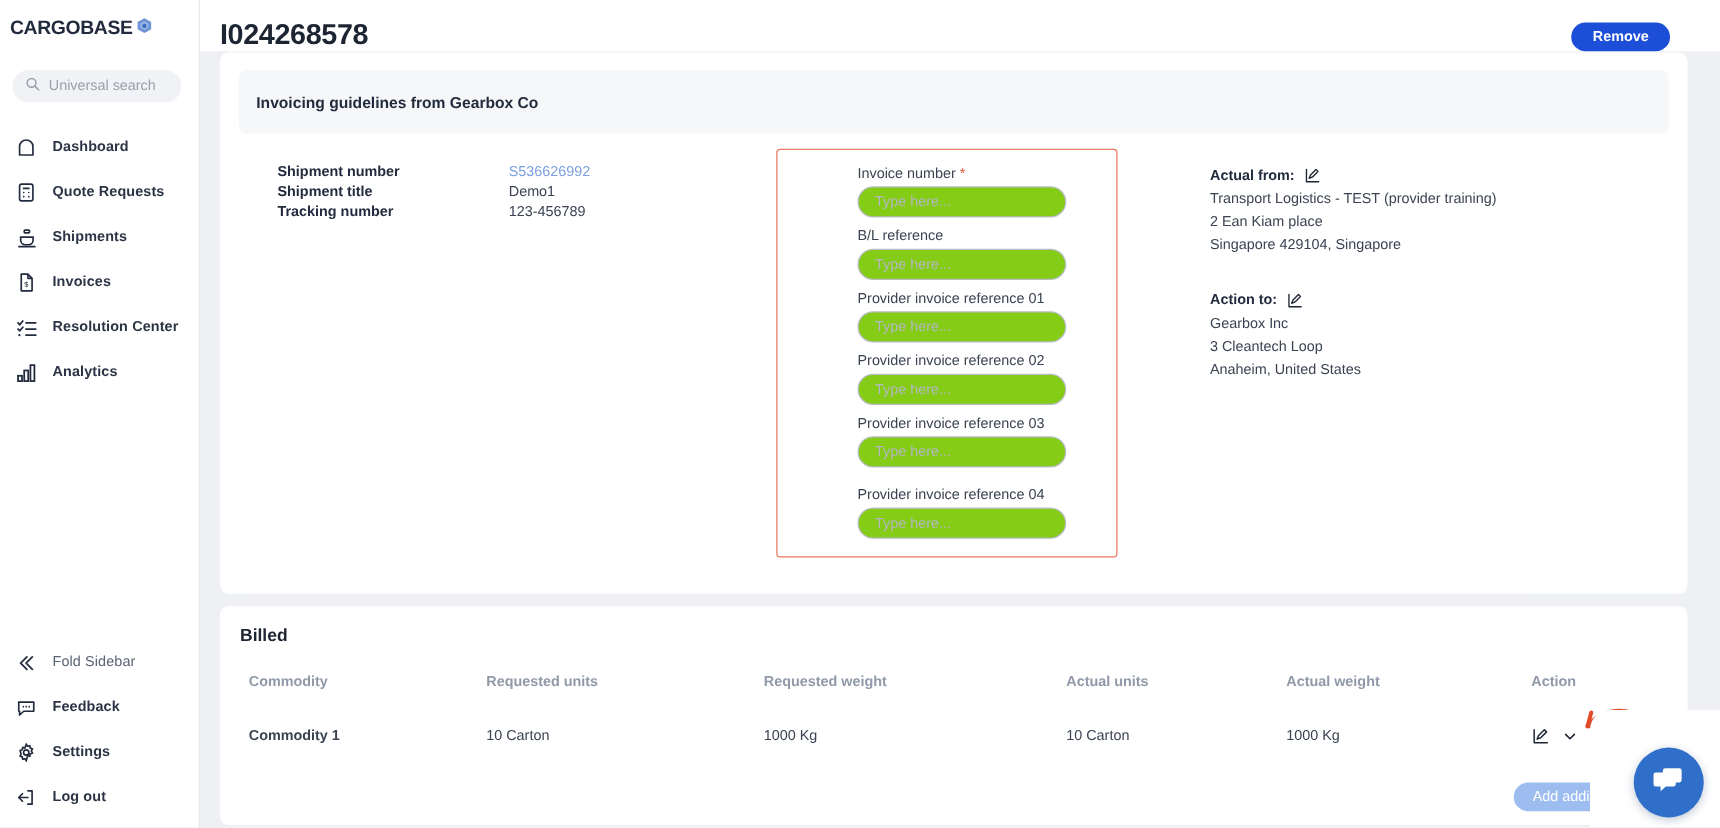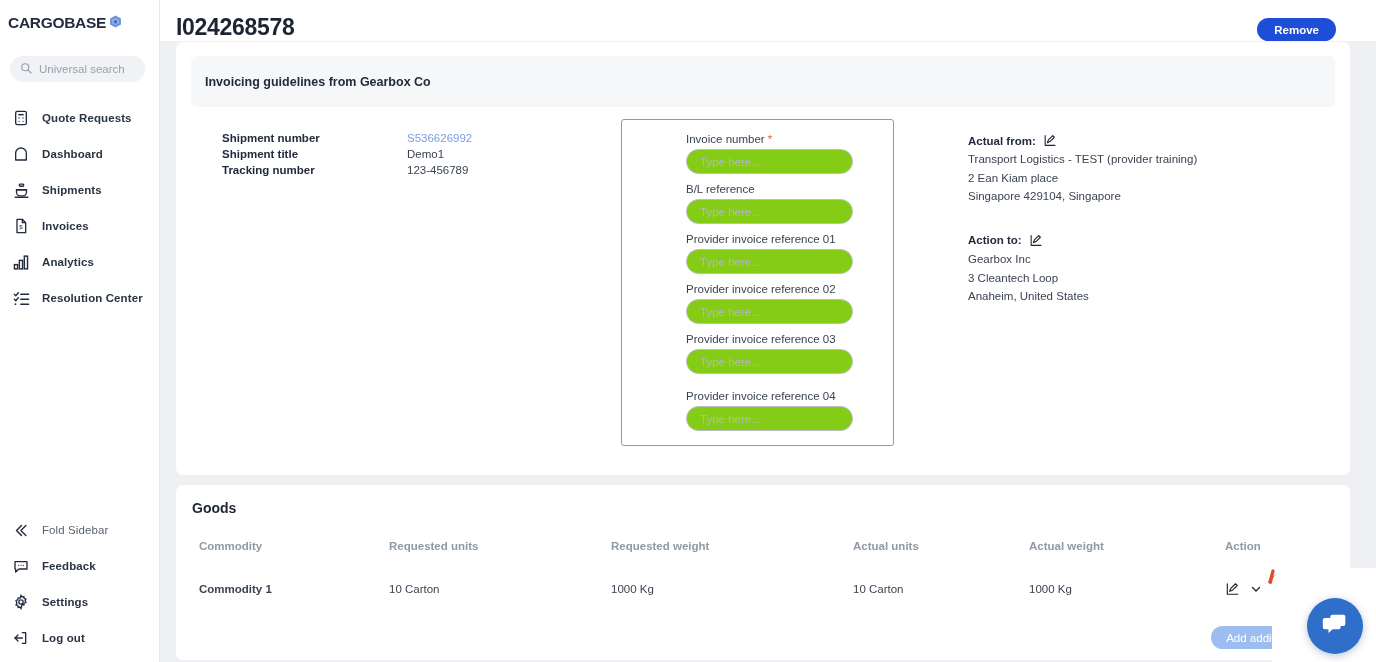--- a/index.html
+++ b/index.html
@@ -185,87 +185,87 @@
             <line x1="15.8" y1="15.8" x2="22" y2="22" stroke-linecap="round"></line>
         </svg>
       </span>
       <input class="search-input" type="text" placeholder="Universal search" style="">
     </div>
 
     <nav class="nav">
 
       <div class="nav-item">
         <span class="nav-icon">
+          <svg width="16" height="16" viewBox="0 0 24 24" fill="none" stroke="#222b3e" stroke-width="2" stroke-linejoin="round">
+            <path d="M4 21V10.5C4 6.4 7.6 3 12 3s8 3.4 8 7.5V21z"></path>
+          </svg>
+        </span>
+        <span class="nav-label">Dashboard</span>
+      </div>
+
+      <div class="nav-item">
+        <span class="nav-icon">
           <svg width="16" height="16" viewBox="0 0 24 24" fill="none" stroke="#222b3e" stroke-width="2">
             <rect x="4" y="2" width="16" height="20" rx="2.5"></rect>
             <line x1="8" y1="7" x2="16" y2="7" stroke-width="2.2"></line>
             <circle cx="9" cy="12" r="1" fill="#222b3e" stroke="none"></circle>
             <circle cx="15" cy="12" r="1" fill="#222b3e" stroke="none"></circle>
             <circle cx="9" cy="17" r="1" fill="#222b3e" stroke="none"></circle>
             <circle cx="15" cy="17" r="1" fill="#222b3e" stroke="none"></circle>
           </svg>
         </span>
         <span class="nav-label">Quote Requests</span>
       </div>
 
       <div class="nav-item">
         <span class="nav-icon">
-          <svg width="16" height="16" viewBox="0 0 24 24" fill="none" stroke="#222b3e" stroke-width="2" stroke-linejoin="round">
-            <path d="M4 21V10.5C4 6.4 7.6 3 12 3s8 3.4 8 7.5V21z"></path>
-          </svg>
-        </span>
-        <span class="nav-label">Dashboard</span>
-      </div>
-
-      <div class="nav-item">
-        <span class="nav-icon">
           <svg width="17" height="17" viewBox="0 0 24 24" fill="none" stroke="#222b3e" stroke-width="1.9" stroke-linecap="round">
             <rect x="9" y="3" width="6" height="3" rx="1"></rect>
             <path d="M5 11h14v3.5a5 5 0 0 1-5 5h-4a5 5 0 0 1-5-5z"></path>
             <line x1="5" y1="11" x2="19" y2="11"></line>
             <line x1="3" y1="21.5" x2="21" y2="21.5"></line>
           </svg>
         </span>
         <span class="nav-label">Shipments</span>
       </div>
 
       <div class="nav-item">
         <span class="nav-icon">
           <svg width="16" height="16" viewBox="0 0 24 24" fill="none" stroke="#222b3e" stroke-width="2" stroke-linejoin="round">
             <path d="M6 2h8l5 5v15H6z"></path>
             <path d="M14 2v5h5"></path>
             <text x="12" y="17" font-size="9" fill="#222b3e" stroke="none" text-anchor="middle" font-family="Liberation Sans">$</text>
           </svg>
         </span>
         <span class="nav-label">Invoices</span>
-      </div>
-
-      <div class="nav-item">
-        <span class="nav-icon">
-          <svg width="17" height="17" viewBox="0 0 24 24" fill="none" stroke="#222b3e" stroke-width="2">
-            <rect x="2" y="15" width="4.5" height="6"></rect>
-            <rect x="9" y="9" width="4.5" height="12"></rect>
-            <rect x="16" y="3" width="4.5" height="18"></rect>
-          </svg>
-        </span>
-        <span class="nav-label">Analytics</span>
       </div>
 
       <div class="nav-item">
         <span class="nav-icon">
           <svg width="17" height="17" viewBox="0 0 24 24" fill="none" stroke="#222b3e" stroke-width="2" stroke-linecap="round">
             <path d="M2 6l2 2 3.5-4"></path>
             <path d="M2 13l2 2 3.5-4"></path>
             <circle cx="3.5" cy="20" r="1.3" fill="#222b3e" stroke="none"></circle>
             <line x1="11" y1="6" x2="22" y2="6"></line>
             <line x1="11" y1="13" x2="22" y2="13"></line>
             <line x1="11" y1="20" x2="22" y2="20"></line>
           </svg>
         </span>
         <span class="nav-label">Resolution Center</span>
+      </div>
+
+      <div class="nav-item">
+        <span class="nav-icon">
+          <svg width="17" height="17" viewBox="0 0 24 24" fill="none" stroke="#222b3e" stroke-width="2">
+            <rect x="2" y="15" width="4.5" height="6"></rect>
+            <rect x="9" y="9" width="4.5" height="12"></rect>
+            <rect x="16" y="3" width="4.5" height="18"></rect>
+          </svg>
+        </span>
+        <span class="nav-label">Analytics</span>
       </div>
     </nav>
 
     <div class="sidebar-bottom">
 
       <div class="nav-item fold-item">
         <span class="nav-icon">
           <svg width="15" height="15" viewBox="0 0 24 24" fill="none" stroke="#2b3445" stroke-width="2.4" stroke-linecap="round" stroke-linejoin="round">
             <polyline points="12,4 4,12 12,20"></polyline>
               <polyline points="19,4 11,12 19,20"></polyline>
@@ -408,21 +408,21 @@
             </div>
             <div class="billed-line">Gearbox Inc</div>
             <div class="billed-line">3 Cleantech Loop</div>
             <div class="billed-line">Anaheim, United States</div>
           </div>
         </div>
       </div>
     </section>
 
     <section class="card card-goods">
-      <h2 class="goods-title">Goods</h2>
+      <h2 class="goods-title">Billed</h2>
 
       <table class="goods-table">
         <thead>
           <tr>
             <th class="col-commodity">Commodity</th>
             <th class="col-runits">Requested units</th>
             <th class="col-rweight">Requested weight</th>
             <th class="col-aunits">Actual units</th>
             <th class="col-aweight">Actual weight</th>
             <th class="col-action">Action</th>

